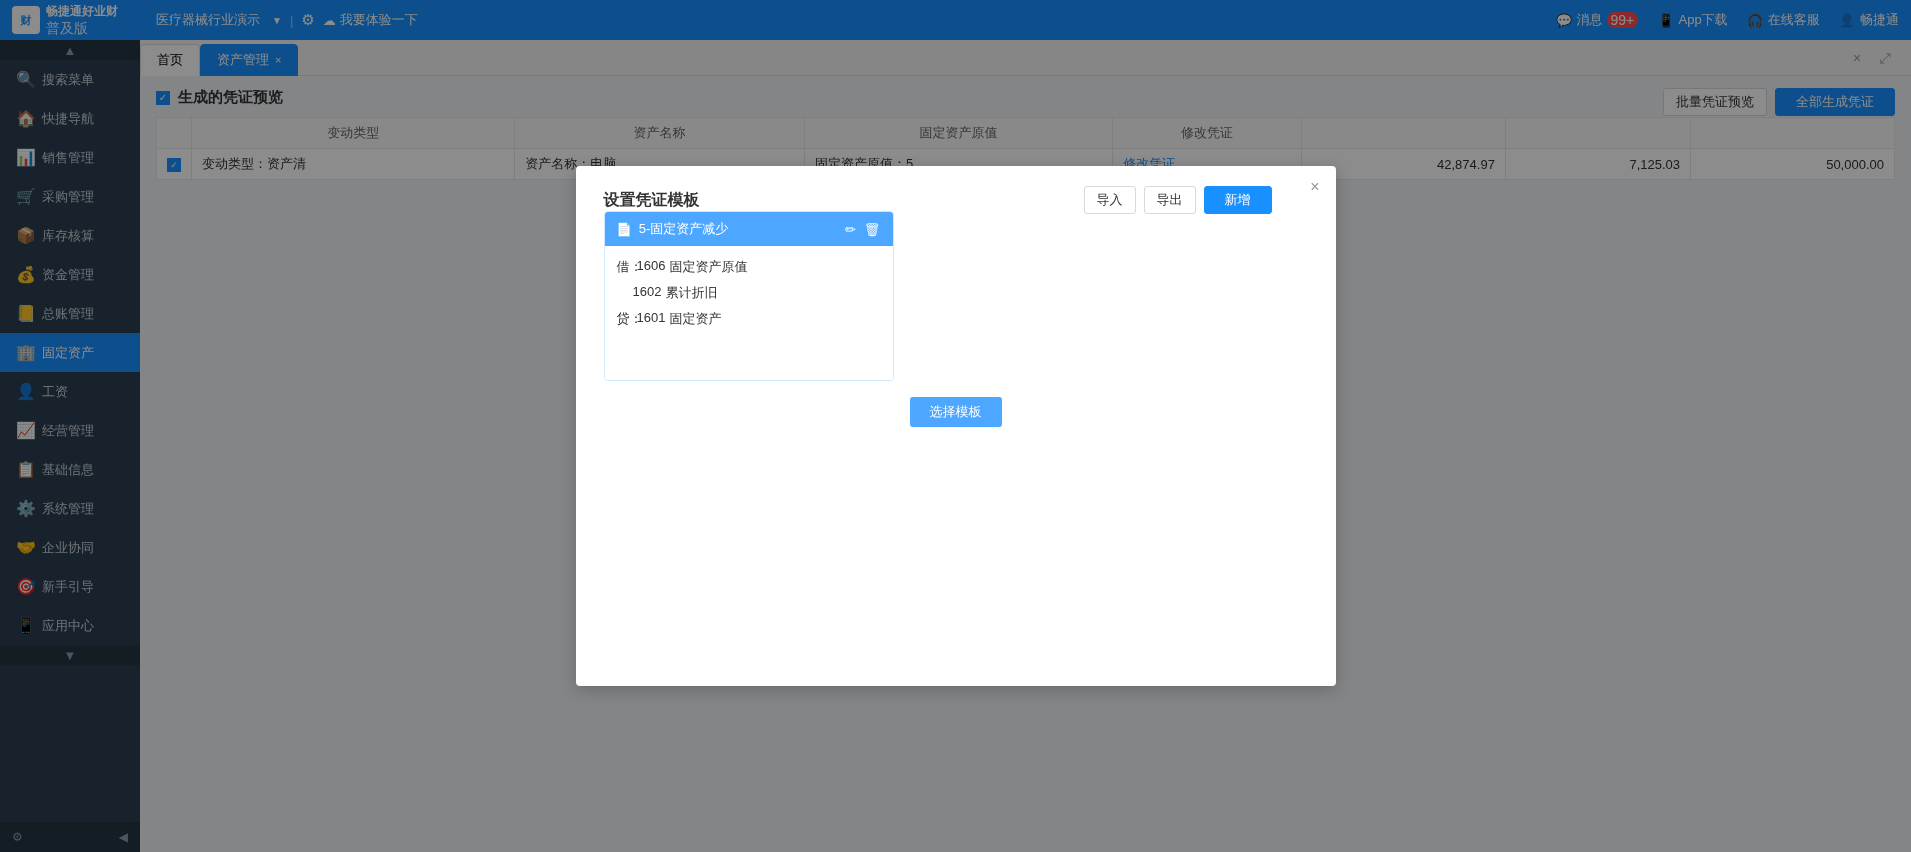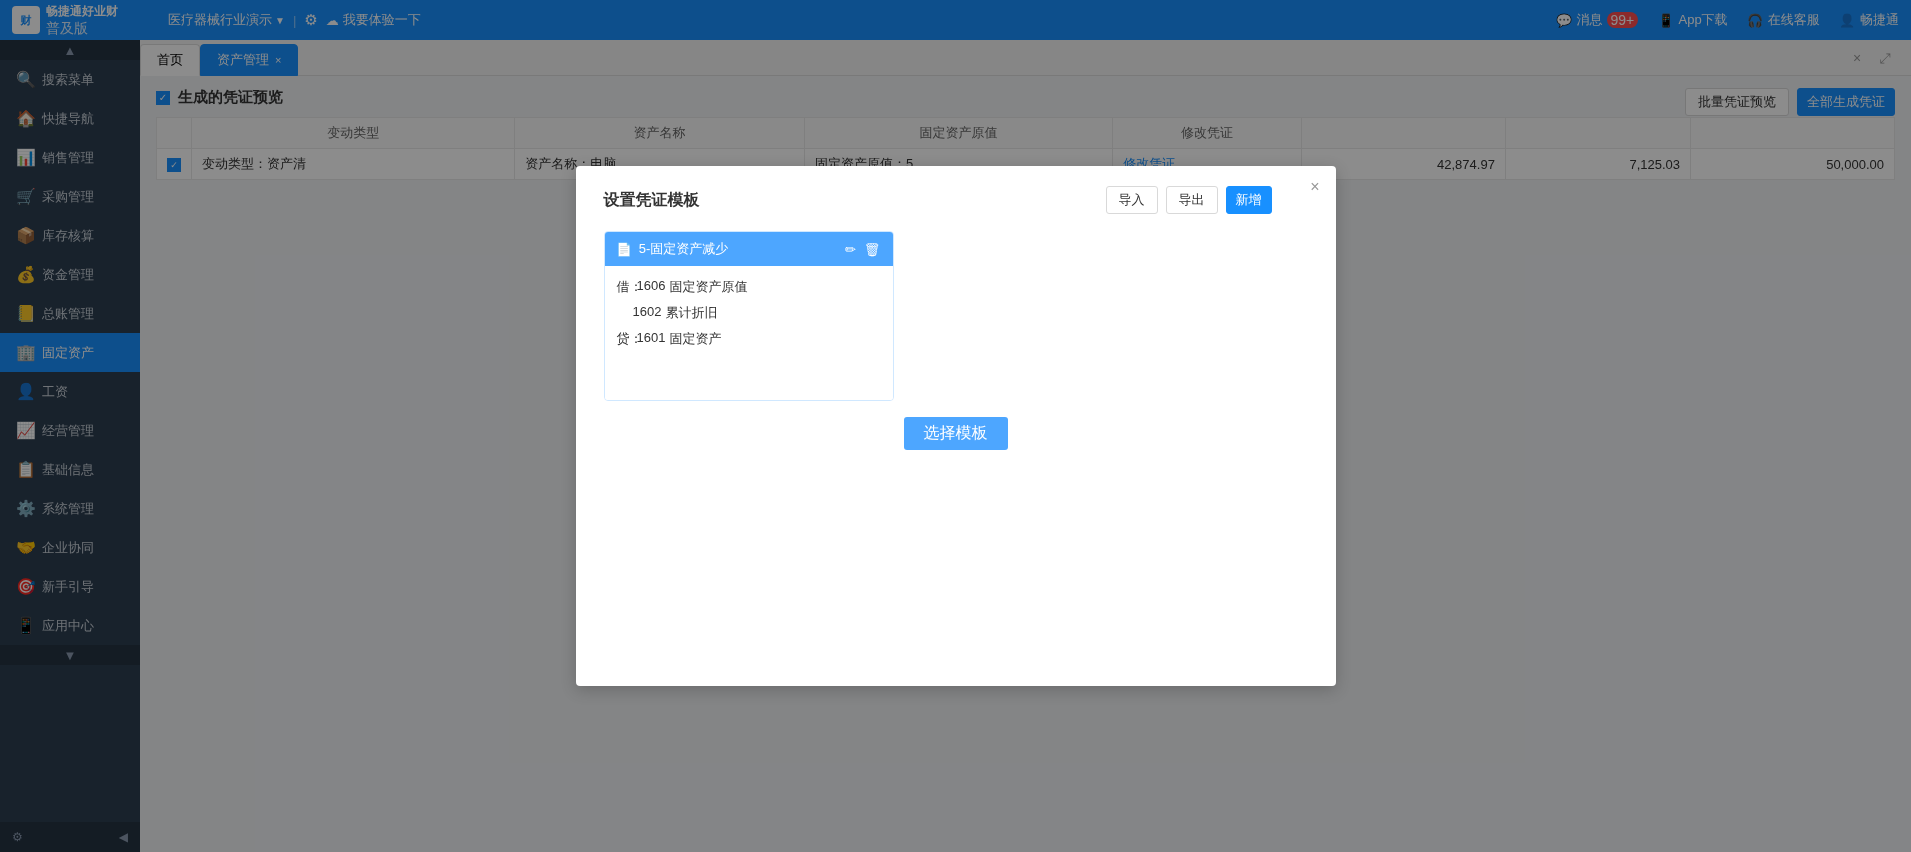--- a/index.html
+++ b/index.html
@@ -19,22 +19,22 @@
     }
     .top-header .logo-area {
       display: flex;
       align-items: center;
       gap: 6px;
       width: 140px;
     }
     .top-header .company-selector {
       display: flex;
       align-items: center;
-      gap: 3px;
-      margin-left: 16px;
+      gap: 12px;
+      margin-left: 4px;
       font-size: 13px;
       cursor: pointer;
     }
     .top-header .separator { margin: 0 8px; opacity: 0.5; }
     .top-header .right-tools {
       margin-left: auto;
       display: flex;
       align-items: center;
       gap: 20px;
       font-size: 13px;
@@ -188,21 +188,21 @@
     .btn-outline {
       padding: 4px 12px;
       border: 1px solid #d9d9d9;
       background: #fff;
       cursor: pointer;
       border-radius: 3px;
       font-size: 13px;
       color: #333;
     }
     .btn-primary {
-      padding: 4px 9px;
+      padding: 4px 20px;
       border: 1px solid #1890ff;
       background: #1890ff;
       color: #fff;
       cursor: pointer;
       border-radius: 3px;
       font-size: 13px;
     }
 
     
     .preview-table {
@@ -264,21 +264,20 @@
       top: 12px;
       right: 16px;
       font-size: 16px;
       cursor: pointer;
       color: #999;
     }
     .modal-title {
       font-size: 16px;
       font-weight: bold;
       color: #333;
-      margin-bottom: 20px;
     }
     .modal-toolbar {
       position: absolute;
       top: 20px;
       right: 64px;
       display: flex;
       gap: 8px;
     }
 
     
@@ -321,21 +320,21 @@
     
     .select-template-btn {
       display: block;
       margin: 16px auto 0;
       padding: 6px 20px;
       background: #4da6ff;
       color: #fff;
       border: none;
       border-radius: 3px;
       cursor: pointer;
-      font-size: 16px;
+      font-size: 13px;
     }
 
     
     .window-controls {
       position: absolute;
       top: 8px;
       right: 16px;
       display: flex;
       gap: 8px;
       z-index: 50;

